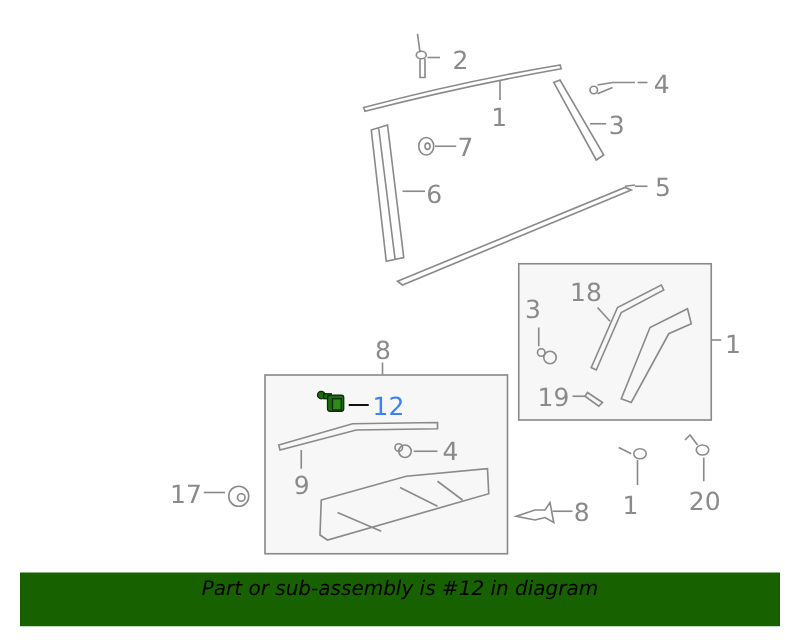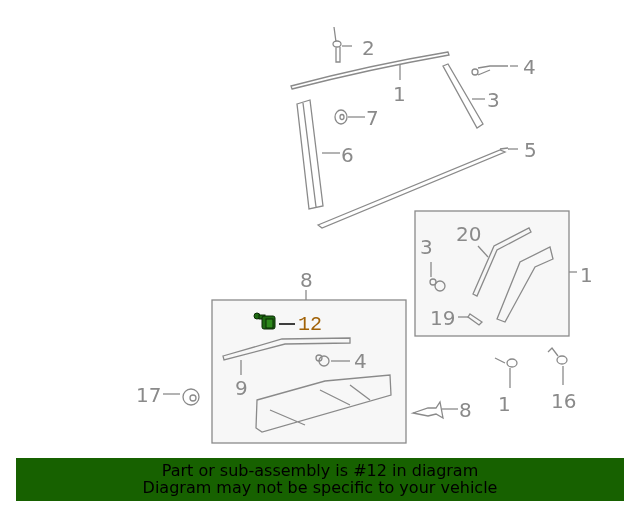--- a/index.html
+++ b/index.html
@@ -1,20 +1,20 @@
 <!DOCTYPE html>
 <html><head>
 <meta charset="utf-8">
 <style>
   html,body{margin:0;padding:0;background:#fff;}
   body{width:640px;height:512px;position:relative;overflow:hidden;font-family:"DejaVu Sans",sans-serif;}
   #diagram{position:absolute;left:0;top:0;width:640px;height:456px;}
   .lbl{position:absolute;font-size:20px;color:#8a8a8a;line-height:1;}
-  .lbl.hl{color:#a16207;font-family:Liberation Mono, monospace;}
-  #banner{position:absolute;left:16px;top:458px;width:608px;height:43px;background:#176100;color:#000;text-align:center;font-size:16px;line-height:17px;padding-top:4px;box-sizing:border-box;}
+  .lbl.hl{color:#3b82f6;}
+  #banner{position:absolute;left:16px;top:458px;width:608px;height:43px;background:#176100;color:#000;text-align:center;font-size:16px;line-height:17px;padding-top:4px;box-sizing:border-box;font-style:italic;}
 </style>
 </head>
 <body>
 
 <div id="diagram">
   <svg width="640" height="456" viewBox="0 0 640 456" style="position:absolute;left:0;top:0">
     <g fill="none" stroke="#8a8a8a" stroke-width="1.3">
 
       <path d="M291,86 Q370,65 448,52 L449,55 Q370,69 292,89 Z"></path>
       <line x1="400" y1="64" x2="400" y2="80"></line>
@@ -96,22 +96,21 @@
   <div class="lbl" style="left:341px;top:145px">6</div>
   <div class="lbl" style="left:366px;top:108px">7</div>
   <div class="lbl" style="left:300px;top:270px">8</div>
   <div class="lbl" style="left:235px;top:378px">9</div>
   <div class="lbl" style="left:459px;top:400px">8</div>
   <div class="lbl" style="left:354px;top:351px">4</div>
   <div class="lbl hl" style="left:298px;top:315px">12</div>
   <div class="lbl" style="left:136px;top:385px">17</div>
   <div class="lbl" style="left:580px;top:265px">1</div>
   <div class="lbl" style="left:498px;top:394px">1</div>
-  <div class="lbl" style="left:551px;top:391px">16</div>
+  <div class="lbl" style="left:551px;top:391px">20</div>
   <div class="lbl" style="left:420px;top:237px">3</div>
   <div class="lbl" style="left:430px;top:308px">19</div>
-  <div class="lbl" style="left:456px;top:224px">20</div>
+  <div class="lbl" style="left:456px;top:224px">18</div>
 </div>
 
 <div id="banner">
   <div>Part or sub-assembly is #12 in diagram</div>
-  <div>Diagram may not be specific to your vehicle</div>
 </div>
 
 </body></html>

